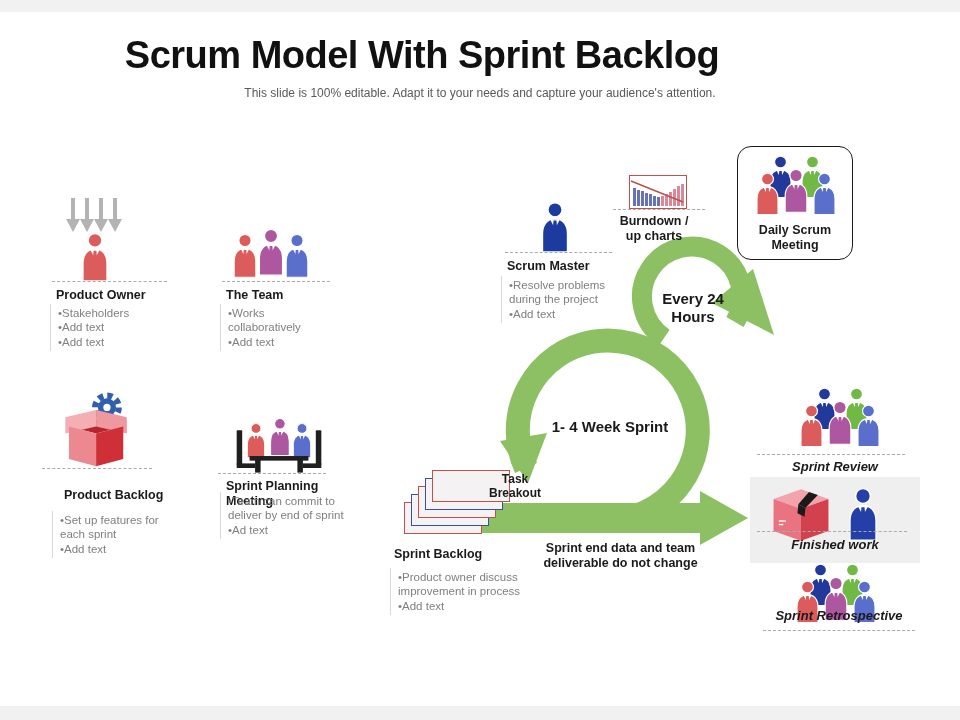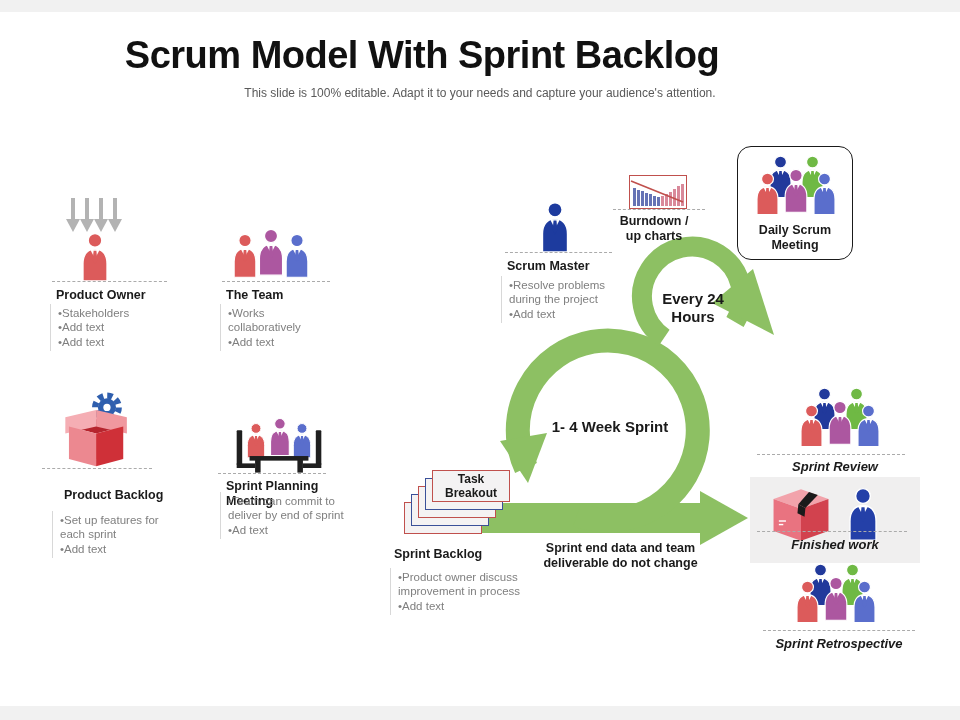--- a/index.html
+++ b/index.html
@@ -23,21 +23,21 @@
   .z3 { z-index:3; }
   .pg svg { position:absolute; }
   .daily-box { position:absolute; left:737px; top:146px; width:116px; height:114px;
                border:1.5px solid #1a1a1a; border-radius:14px; box-sizing:border-box; background:#fff; }
   .burn-frame { position:absolute; left:629px; top:175px; width:58px; height:34px;
                 border:1px solid #C0504D; box-sizing:border-box; background:#fff; }
   .card { position:absolute; width:78px; height:32px; background:#f4f2f3; box-sizing:border-box; }
   .card.red  { border:1.5px solid #C0504D; }
   .card.navy { border:1.5px solid #3A5099; }
   .card-label { position:absolute; left:432px; top:473px; width:78px; text-align:center;
-                font-size:12px; font-weight:bold; line-height:1.15; z-index:4; }
+                font-size:12px; font-weight:bold; line-height:1.15; z-index:4;padding-left:44px; }
   .panel { position:absolute; left:750px; top:477px; width:170px; height:86px; background:#f0efef; }
   .cycle-label { position:absolute; font-size:15px; font-weight:bold; text-align:center; color:#1a1a1a; line-height:1.2; z-index:2; }
 </style>
 </head>
 <body>
 
 <svg width="0" height="0" style="position:absolute">
   <defs>
     <symbol id="person" viewBox="0 0 40 58">
       <circle cx="20" cy="9" r="8.2" fill="currentColor" stroke="#fff" stroke-width="1.6"></circle>
@@ -272,15 +272,15 @@
         <use href="#person"></use>
       </svg>
     <svg style="left:28px;top:11px;color:#AC57A0" width="30" height="49">
         <use href="#person"></use>
       </svg>
     <svg style="left:57px;top:15px;color:#5A6ECC" width="29" height="47">
         <use href="#person"></use>
       </svg>
   </div>
   <div class="dash z2" style="left:763px;top:630px;width:152px"></div>
-  <div class="ilabel z2" style="left:758px;top:636px;width:162px">Sprint Retrospective</div>
+  <div class="ilabel z2" style="left:758px;top:608px;width:162px">Sprint Retrospective</div>
 
 </div>
 
 </body></html>

